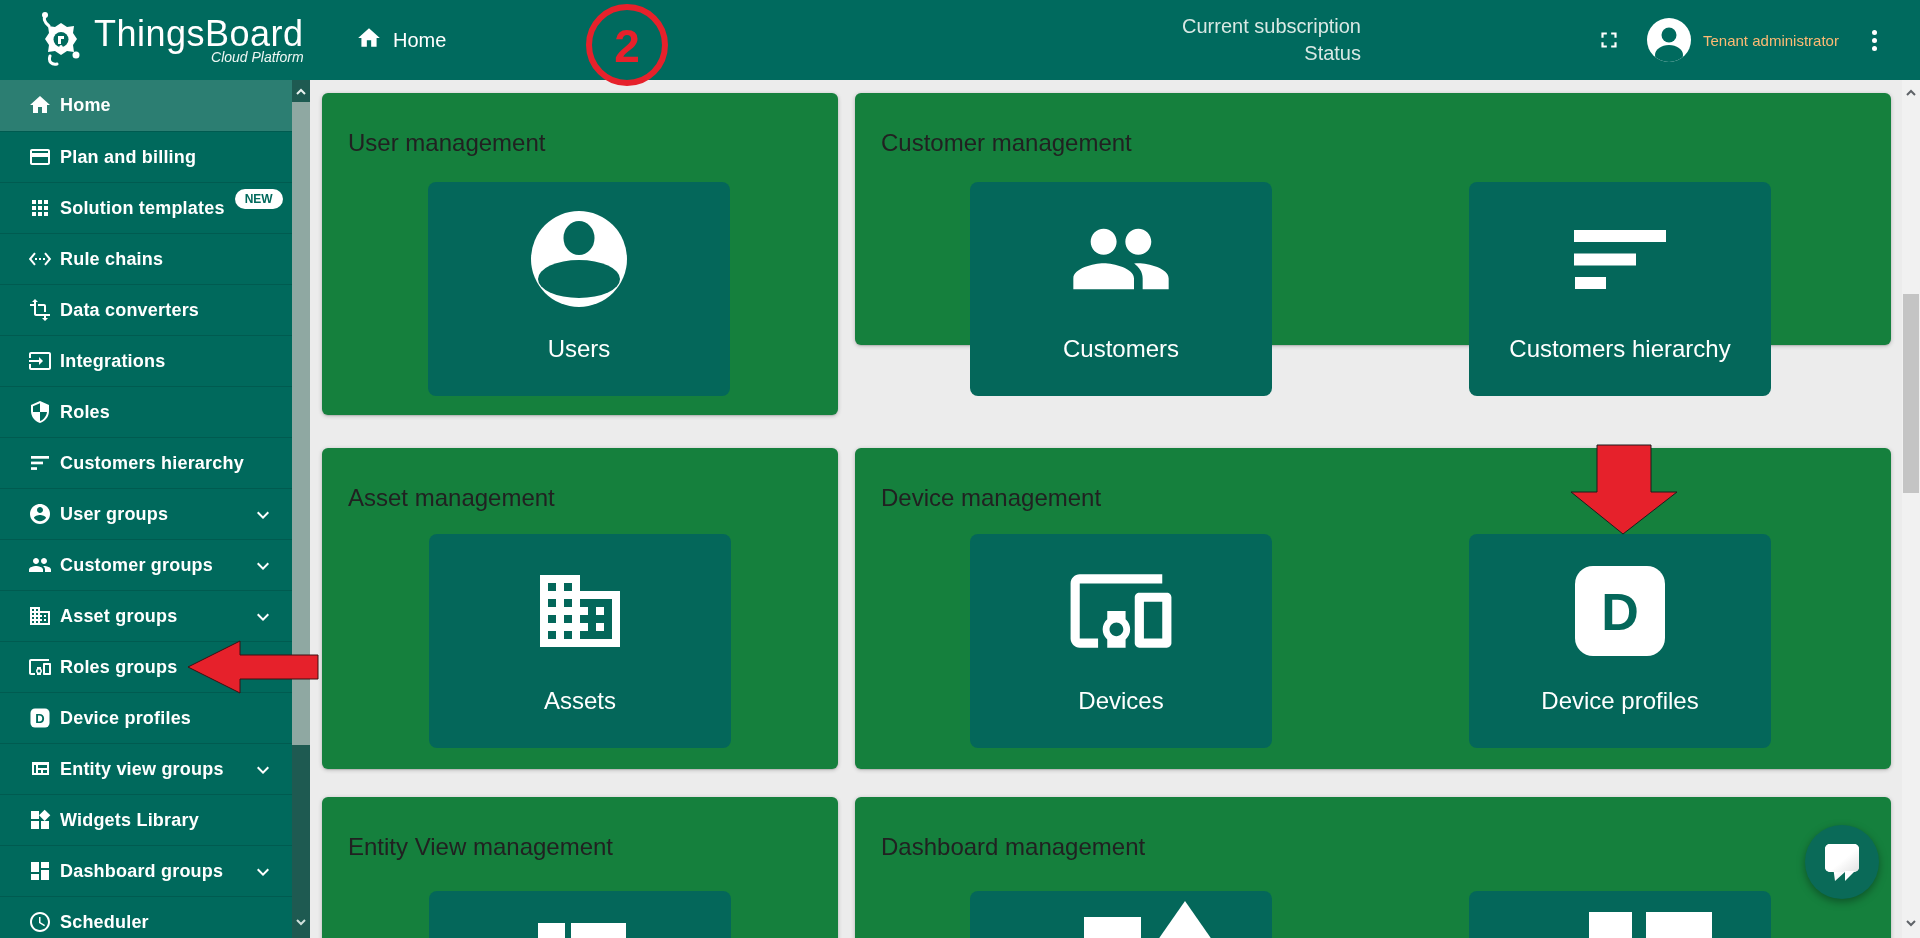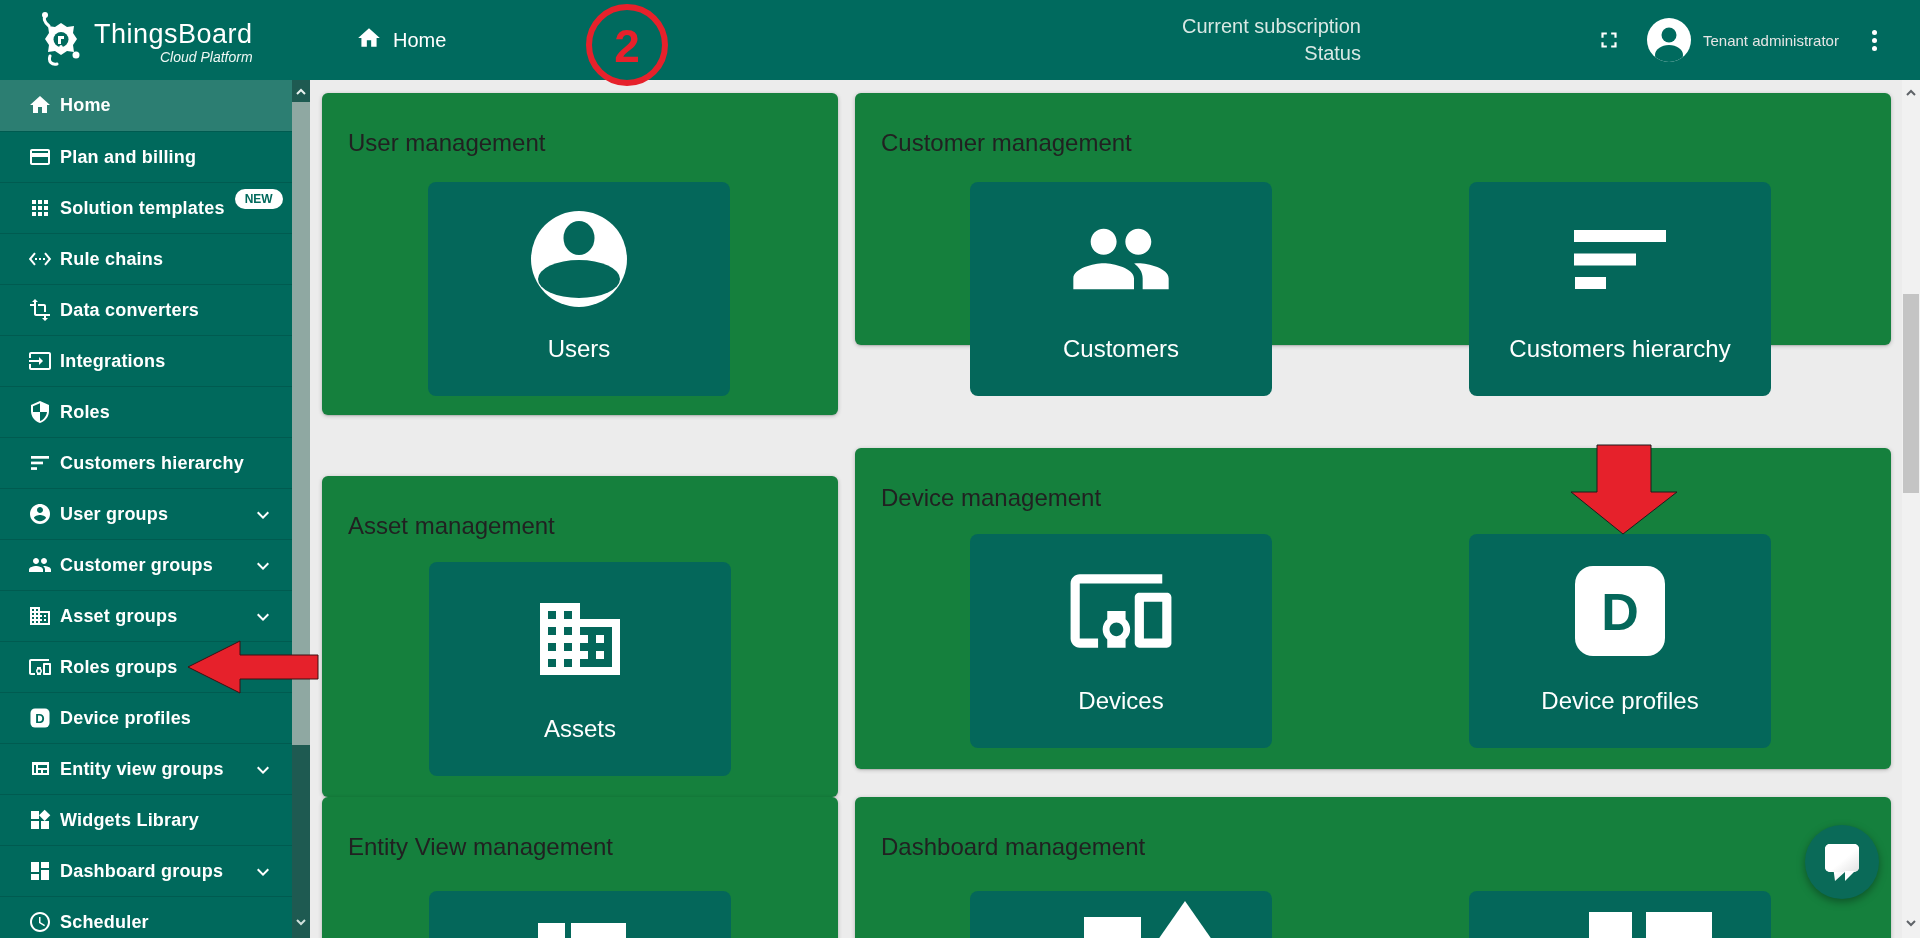--- a/index.html
+++ b/index.html
@@ -5,32 +5,32 @@
   * { margin:0; padding:0; box-sizing:border-box; }
   html,body { width:1920px; height:938px; overflow:hidden; background:#ececec;
     font-family:"Liberation Sans","DejaVu Sans",sans-serif; }
   #root { position:relative; width:1920px; height:938px; overflow:hidden; }
 
   
   header { position:absolute; left:0; top:0; width:1920px; height:80px;
     background:var(--header,#006a5e); z-index:40; }
   .logo { position:absolute; left:36px; top:12px; display:flex; align-items:center; }
   .brand-text { margin-left:8px; color:#fff; }
-  .brand-name { font-size:27px; font-weight:500; letter-spacing:.5px; line-height:34px; }
+  .brand-name { font-size:36px; font-weight:500; letter-spacing:.5px; line-height:34px; }
   .brand-subtitle { font-size:14px; text-align:right; margin-top:-2px; color:#eef7f4;font-style:italic; }
   .breadcrumb { position:absolute; left:356px; top:0; height:80px; display:flex;
     align-items:center; gap:11px; color:#fff; font-size:20px; cursor:pointer; }
   .subscription { position:absolute; right:559px; top:13px; text-align:right;
     color:#d9e8e4; font-size:20px; line-height:27px; }
   .hbtn { position:absolute; background:none; border:none; cursor:pointer; }
   #fullscreen-btn { left:1596px; top:27px; }
   .avatar { position:absolute; left:1647px; top:18px; width:44px; height:44px;
     border-radius:50%; cursor:pointer; }
   .tenant { position:absolute; left:1703px; top:0; height:80px; display:flex;
-    align-items:center; color:#e5e5e5; font-size:15px; }
+    align-items:center; color:#fdba74; font-size:15px; }
   #kebab-btn { left:1866px; top:28px; display:flex; flex-direction:column; gap:3px; padding:2px 6px;}
   #kebab-btn i { width:5px; height:5px; border-radius:50%; background:#fff; display:block; }
 
   
   #sidebar { position:absolute; left:0; top:80px; width:292px; height:858px;
     background:var(--sidebar,#00695c); z-index:20; }
   .sb-item { position:relative; height:51px; display:flex; align-items:center;
     cursor:pointer; border-top:1px solid rgba(0,0,0,0.13); }
   .sb-item:first-child { border-top:none; }
   .sb-item.selected { background:var(--selected,#2c7e72); }
@@ -341,21 +341,21 @@
               <g fill="#fff">
                 <rect x="0" y="0" width="92" height="12"></rect>
                 <rect x="0" y="23.5" width="62" height="12"></rect>
                 <rect x="1" y="47" width="31" height="12"></rect>
               </g>
             </svg>
           </div>
           <div class="tile-label">Customers hierarchy</div>
         </div>
       </section>
-      <section class="card" style="left: 12px; top: 368px; width: 516px; height: 321px; margin-top: 28px;">
+      <section class="card" style="left: 12px; top: 368px; width: 516px; height: 321px;">
         <h2 class="card-title">Asset management</h2>
         <div class="tile" style="left: 107px; top: 86px;">
           <div class="tile-icon">
             <svg width="96" height="96" viewBox="0 0 24 24">
               <path fill="#fff" d="M12 7V3H2v18h20V7H12zM6 19H4v-2h2v2zm0-4H4v-2h2v2zm0-4H4V9h2v2zm0-4H4V5h2v2zm4 12H8v-2h2v2zm0-4H8v-2h2v2zm0-4H8V9h2v2zm0-4H8V5h2v2zm10 12h-8v-2h2v-2h-2v-2h2v-2h-2V9h8v10zm-2-8h-2v2h2v-2zm0 4h-2v2h2v-2z"></path>
             </svg>
           </div>
           <div class="tile-label">Assets</div>
         </div>
       </section>

